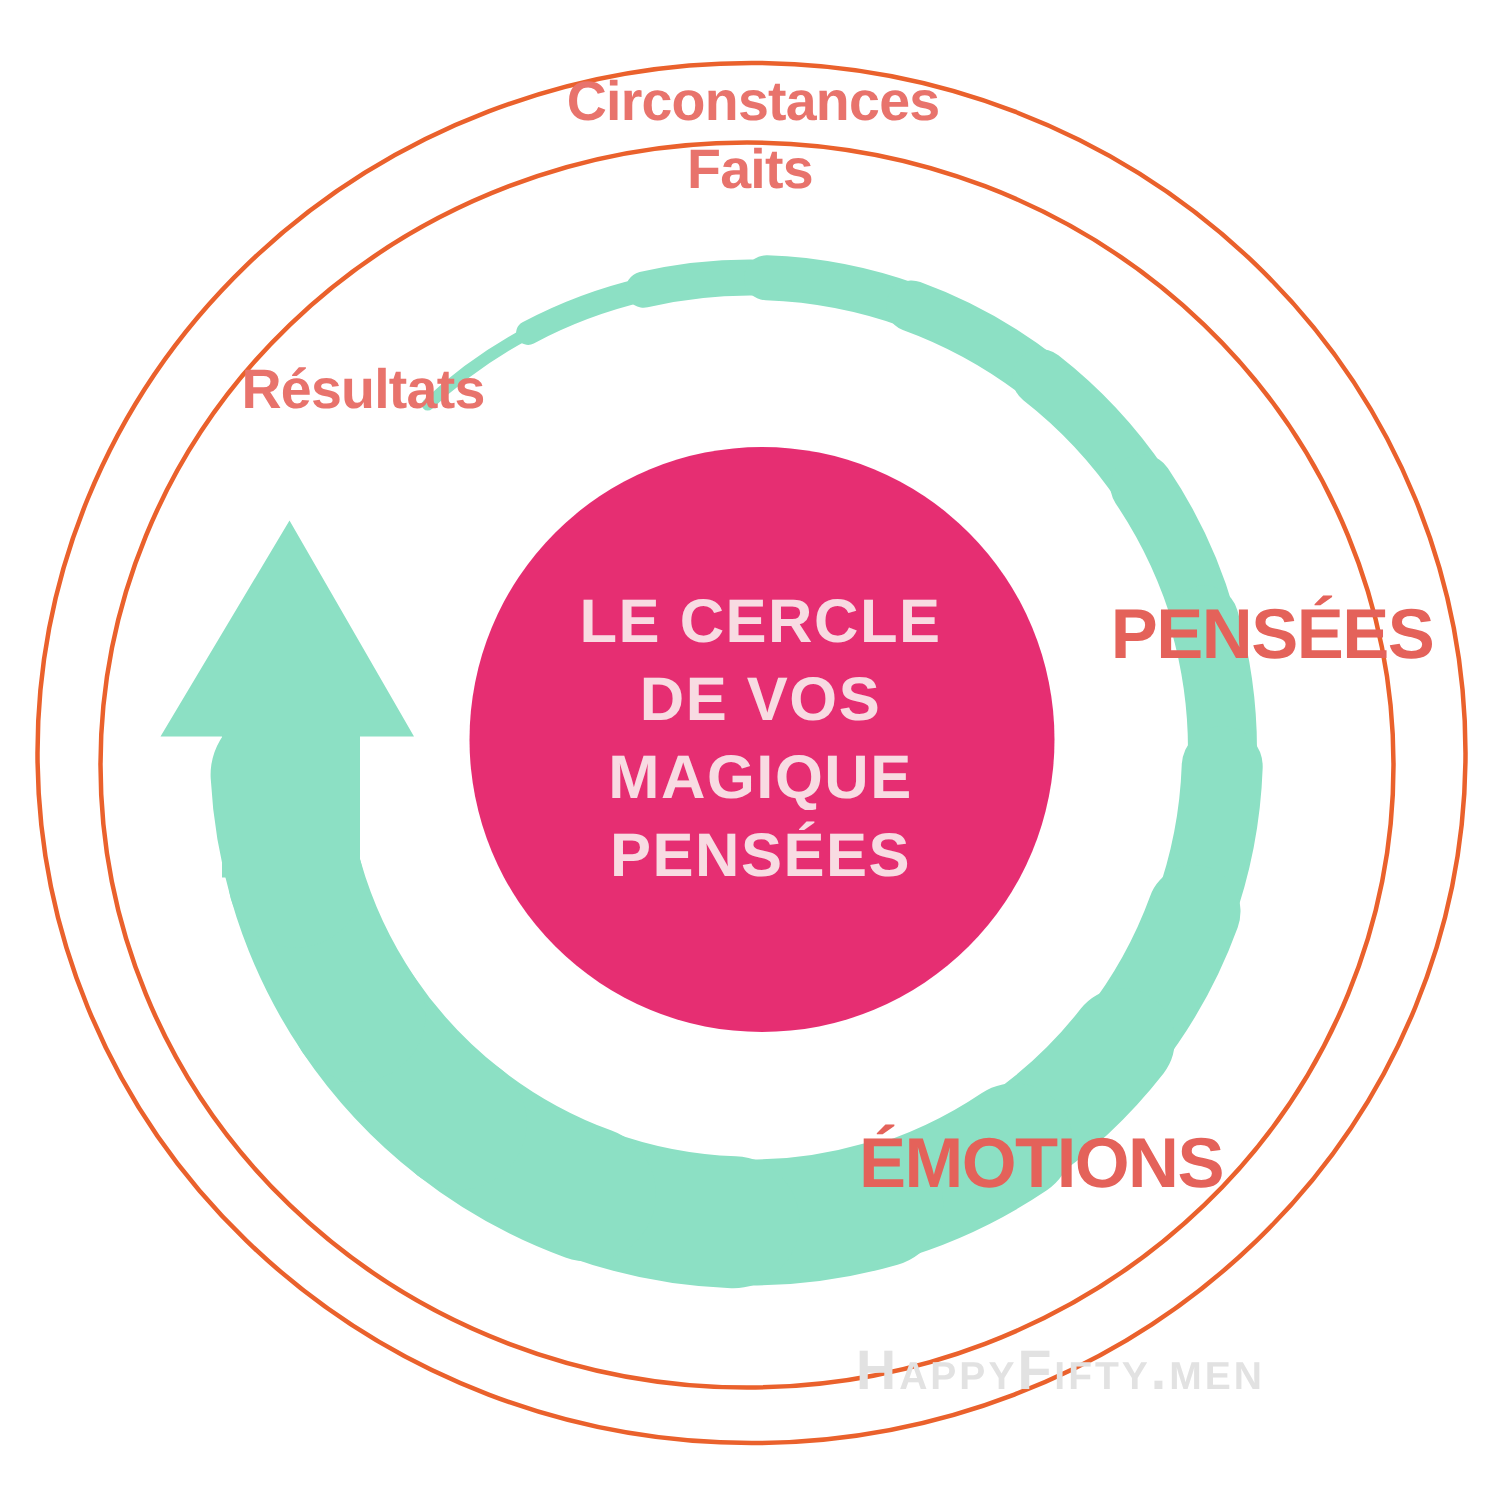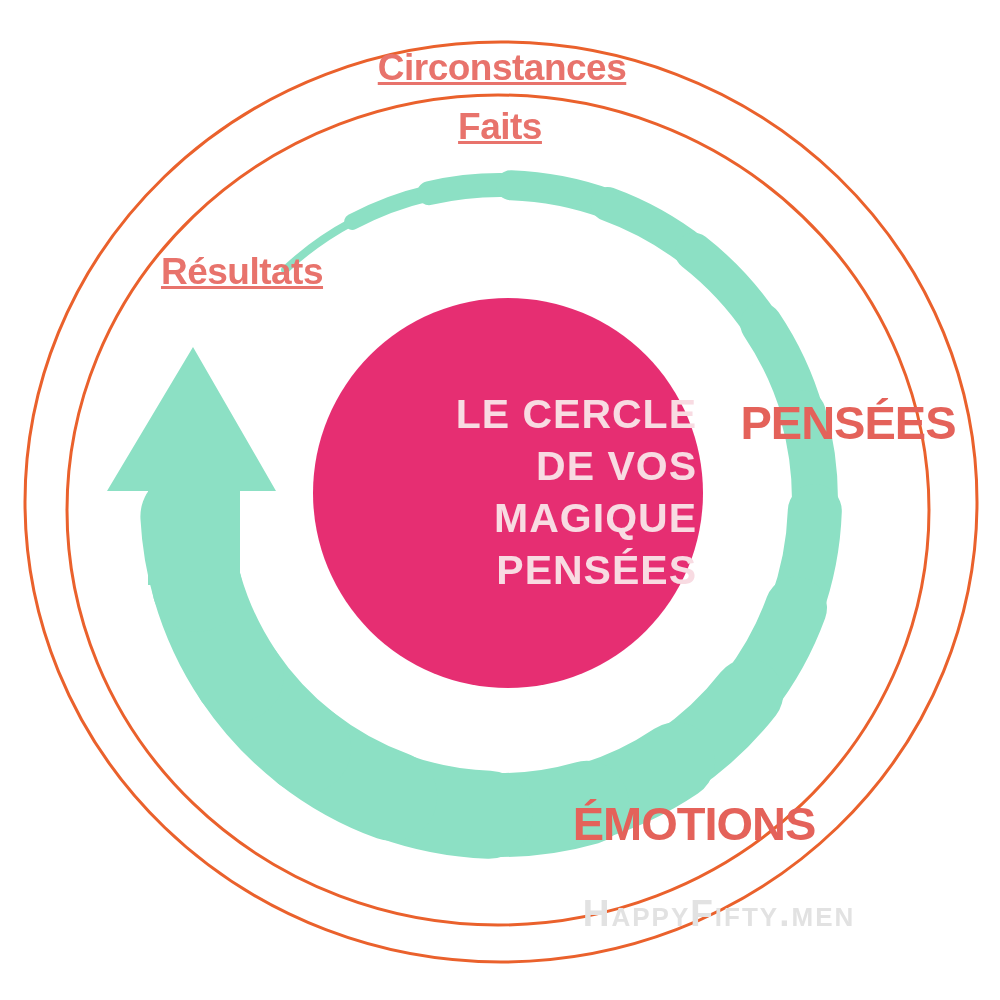--- a/index.html
+++ b/index.html
@@ -10,43 +10,43 @@
   #diagram-svg{position:absolute;left:0;top:0;}
   
   .badge{
     position:absolute;left:313px;top:298px;width:390px;height:390px;
     border-radius:50%;
     background:radial-gradient(circle,
       #e62e72 0%, #e62e72 84%, rgba(230,46,114,0.55) 92%, rgba(230,46,114,0) 100%);
   }
   .badge-text{
     position:absolute;left:317px;top:302px;width:380px;height:380px;
-    display:flex;flex-direction:column;align-items:flex-end;justify-content:center;
+    display:flex;flex-direction:column;align-items:center;justify-content:center;
     gap:0;z-index:5;
   }
   .badge-line{
     color:#f8dbe2;font-size:41px;font-weight:bold;letter-spacing:1px;
     line-height:52px;white-space:nowrap;
   }
   .lbl{
     position:absolute;transform:translate(-50%,-50%);
     color:#e8736c;font-weight:bold;white-space:nowrap;z-index:6;
   }
-  .lbl.small{font-size:37px;letter-spacing:-0.5px;text-decoration:underline;}
+  .lbl.small{font-size:37px;letter-spacing:-0.5px;}
   .lbl.big{font-size:47px;color:#e4625a;letter-spacing:-1px;}
   #lbl-circonstances{left:502px;top:68px;}
-  #lbl-faits{left:500px;top:127px;text-align:right;}
-  #lbl-resultats{left:242px;top:272px;}
+  #lbl-faits{left:500px;top:113px;text-align:right;}
+  #lbl-resultats{left:242px;top:260px;}
   #lbl-pensees{left:848px;top:422px;}
-  #lbl-emotions{left:694px;top:775px;margin-top:48px;}
+  #lbl-emotions{left:694px;top:775px;}
   #lbl-actions{left:205px;top:702px;}
   .watermark{
     position:absolute;left:707px;top:914px;transform:translate(-50%,-50%);
     font-variant:small-caps;font-weight:bold;font-size:37px;letter-spacing:2px;
-    color:#e2e2e2;z-index:1;white-space:nowrap;margin-left:12px;
+    color:#e2e2e2;z-index:1;white-space:nowrap;
   }
 </style>
 </head>
 <body>
 
 <div id="stage">
 
   <div class="watermark">HappyFifty.men</div>
 
   <svg id="diagram-svg" width="1000" height="1000" viewBox="0 0 1000 1000">

